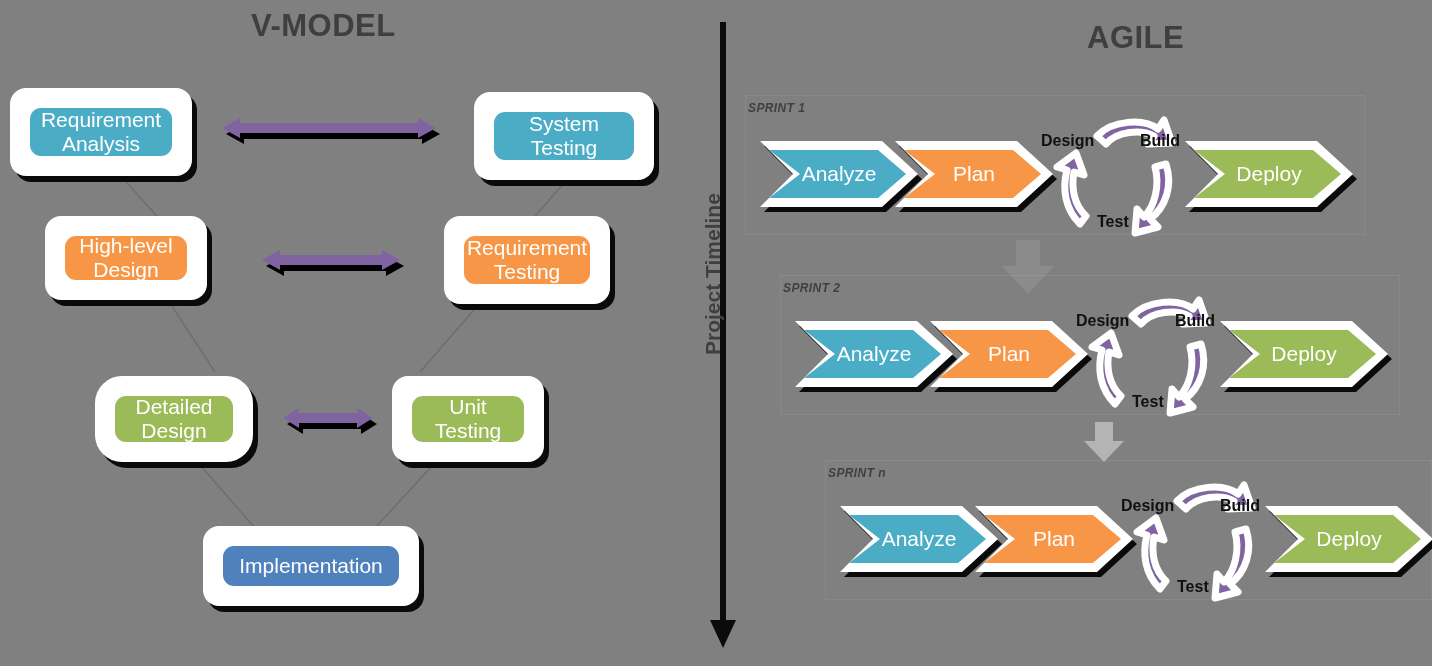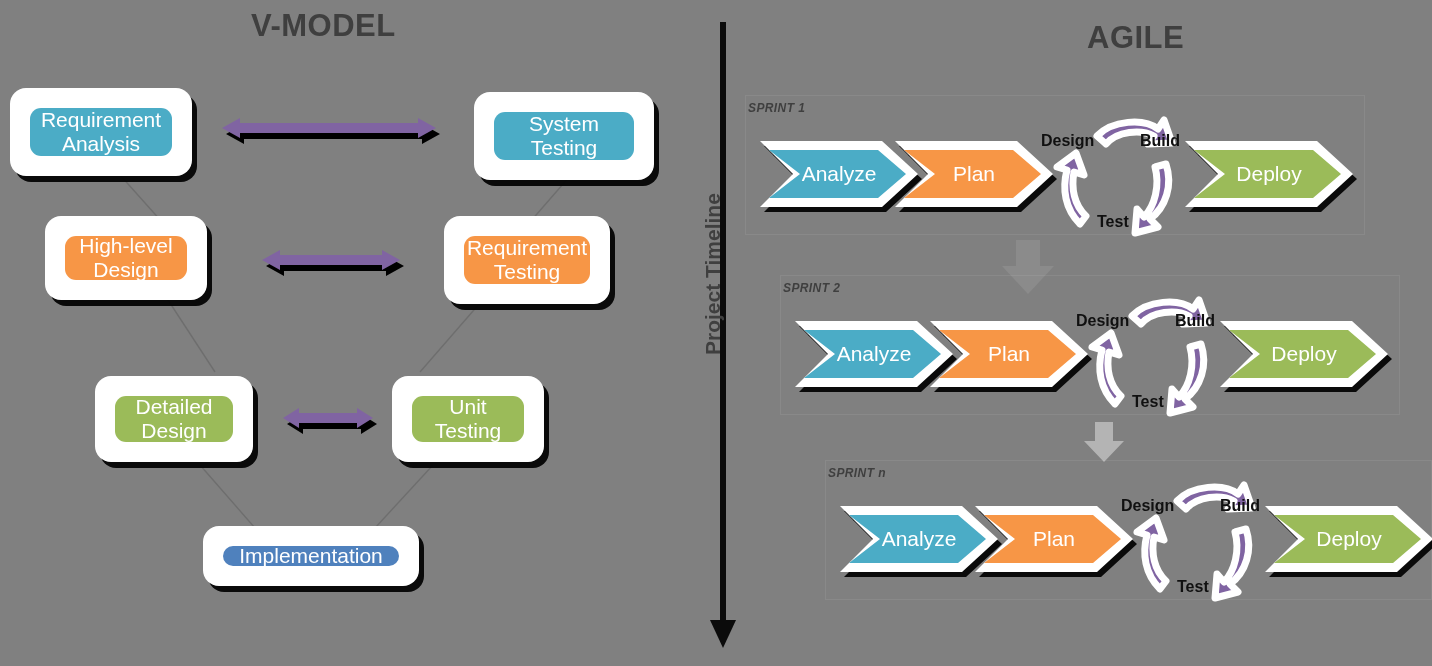--- a/index.html
+++ b/index.html
@@ -158,39 +158,39 @@
 
   <div class="vbox" style="left:444px;top:216px;width:166px;height:88px;">
     <div class="inner" style="background:#F79646;">
       <div>
         <span>Requirement</span>
         <span>Testing</span>
       </div>
     </div>
   </div>
 
-  <div class="vbox" style="left:95px;top:376px;width:158px;height:86px;">
+  <div class="vbox" style="left:95px;top:376px;width:158px;height:86px;border-radius:27px;">
     <div class="inner" style="background:#9BBB59;">
       <div>
         <span>Detailed</span>
         <span>Design</span>
       </div>
     </div>
   </div>
 
   <div class="vbox" style="left:392px;top:376px;width:152px;height:86px;">
     <div class="inner" style="background:#9BBB59;">
       <div>
         <span>Unit</span>
         <span>Testing</span>
       </div>
     </div>
   </div>
 
-  <div class="vbox" style="left:203px;top:526px;width:216px;height:60px;">
+  <div class="vbox" style="left:203px;top:526px;width:216px;height:80px;">
     <div class="inner" style="background:#4F81BD;">
       <div>
         <span>Implementation</span>
       </div>
     </div>
   </div>
 
   <div class="darrow" style="left:222px;top:118px;">
     <svg width="222" height="32" viewBox="0 0 222 32">
       <g transform="translate(4,6)">

